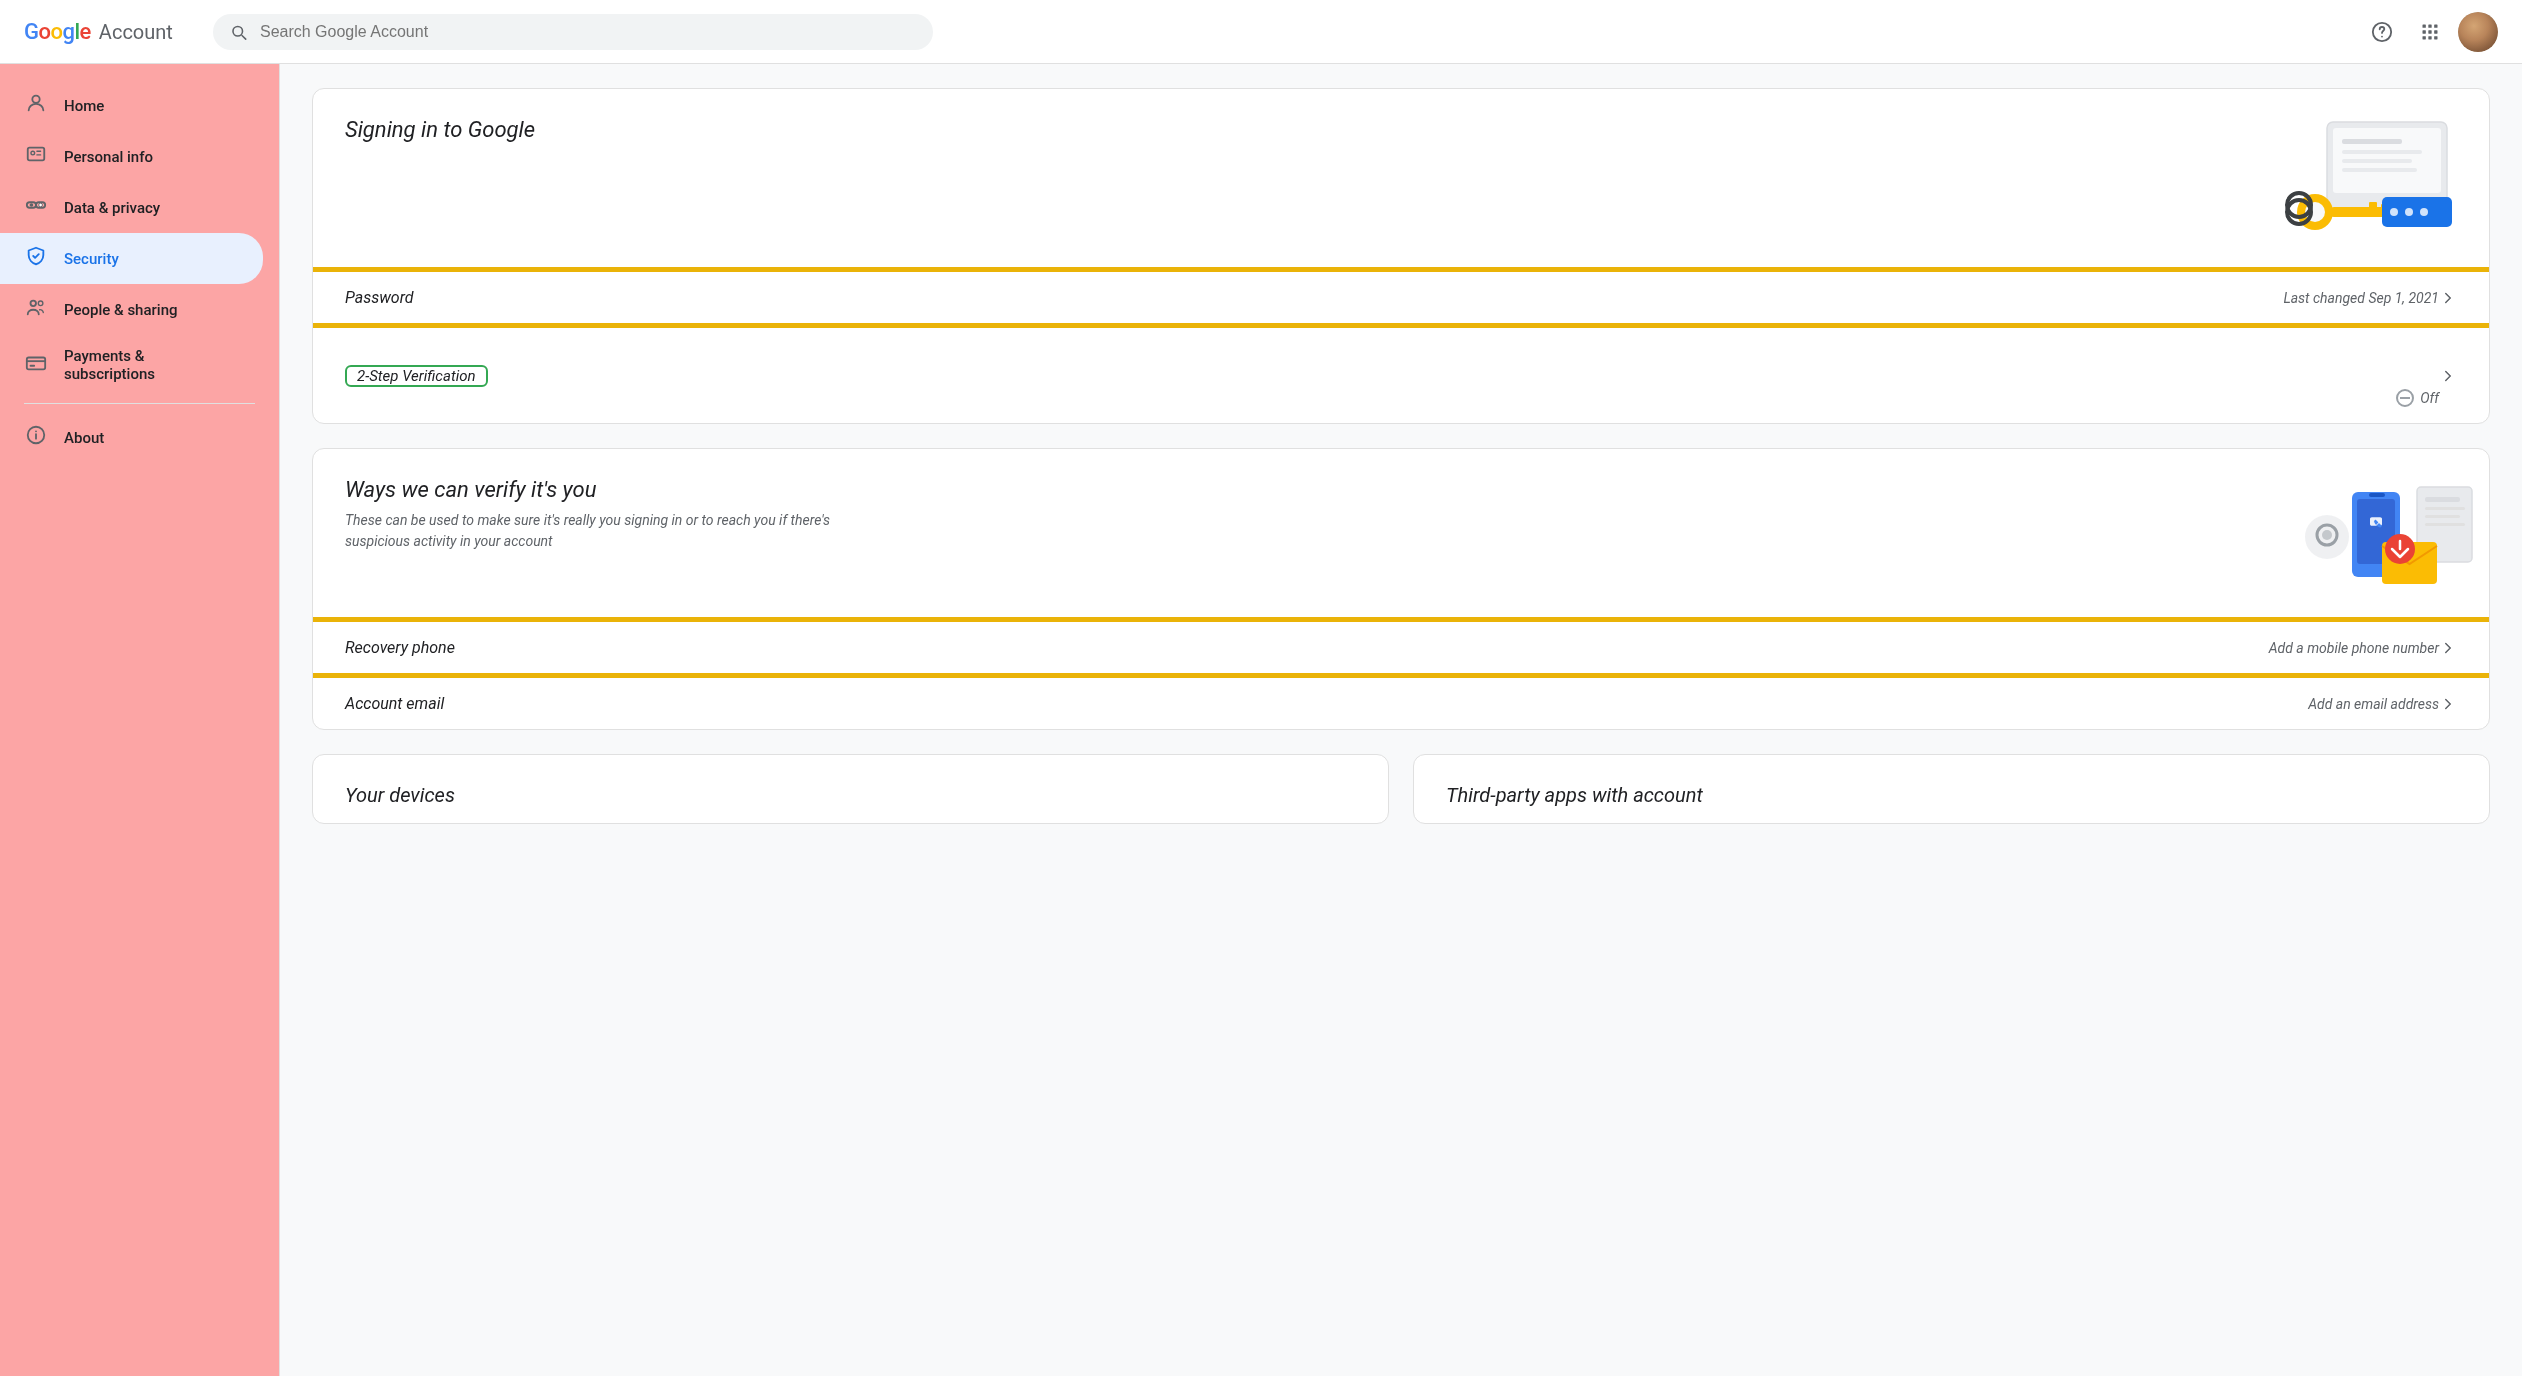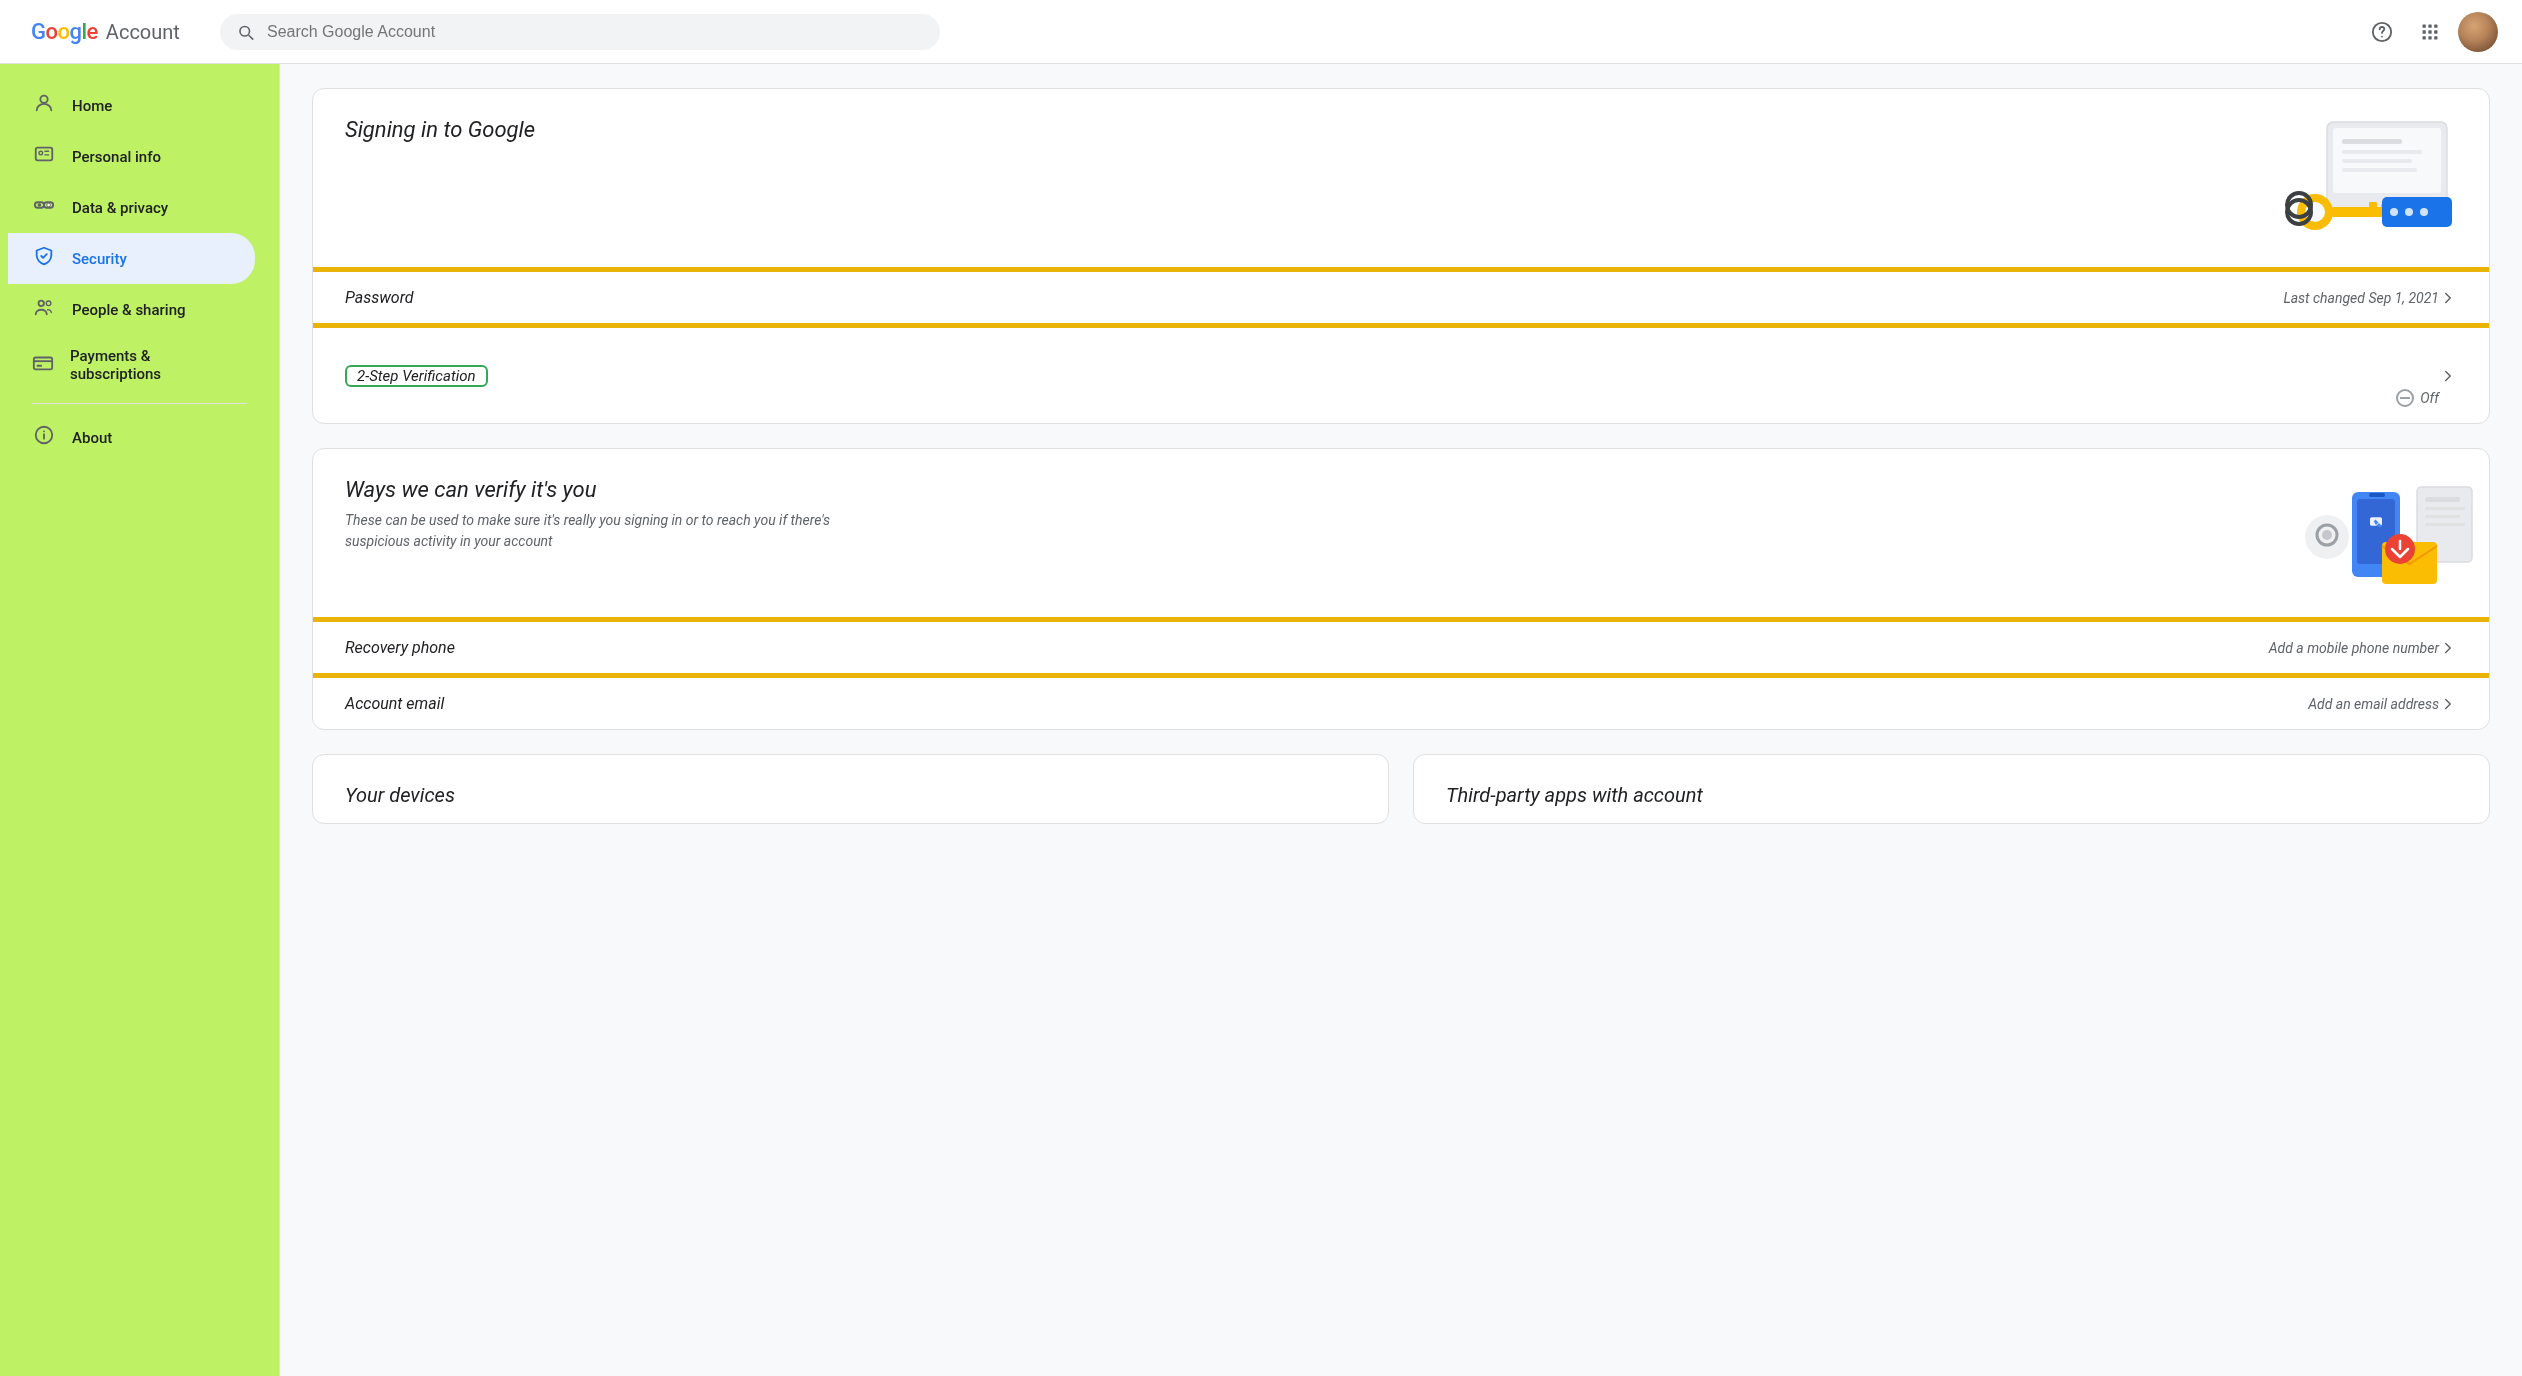--- a/index.html
+++ b/index.html
@@ -16,21 +16,20 @@
       top: 0;
       z-index: 100;
       height: 64px;
     }
     .header-logo {
       display: flex;
       align-items: center;
       gap: 4px;
       text-decoration: none;
       margin-right: 20px;
-      margin-left: 7px;
     }
     .google-logo {
       font-size: 22px;
       font-weight: 500;
       letter-spacing: -0.5px;
     }
     .google-logo .g { color: #4285f4; }
     .google-logo .o1 { color: #ea4335; }
     .google-logo .o2 { color: #fbbc05; }
     .google-logo .g2 { color: #4285f4; }
@@ -104,23 +103,23 @@
 
     
     .layout {
       display: flex;
       min-height: calc(100vh - 64px);
     }
 
     
     .sidebar {
       width: 280px;
-      padding: 16px 8px;
+      padding: 16px 0;
       flex-shrink: 0;
-      background: #bef264;
+      background: #fca5a5;
       border-right: 1px solid #e0e0e0;
     }
     .sidebar-item {
       display: flex;
       align-items: center;
       gap: 16px;
       padding: 12px 24px;
       cursor: pointer;
       border-radius: 0 24px 24px 0;
       margin-right: 16px;

